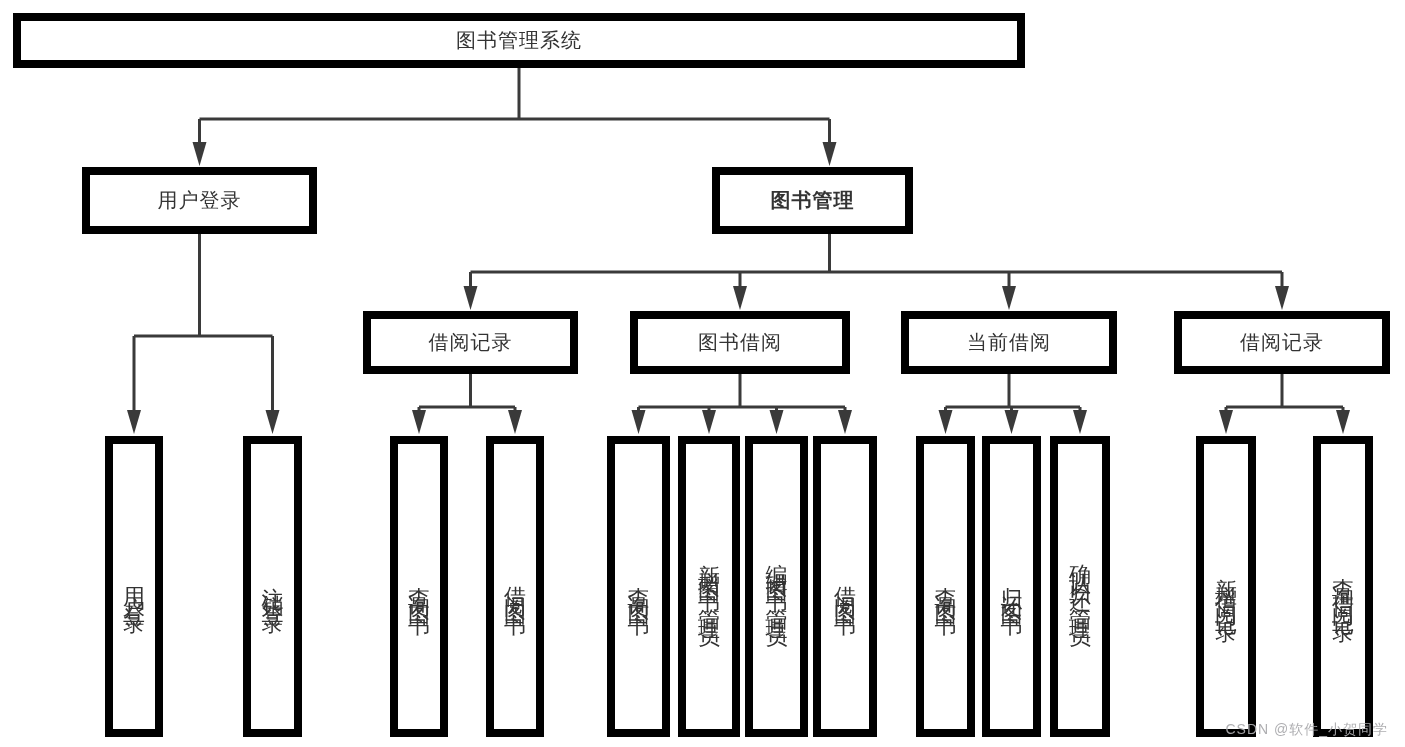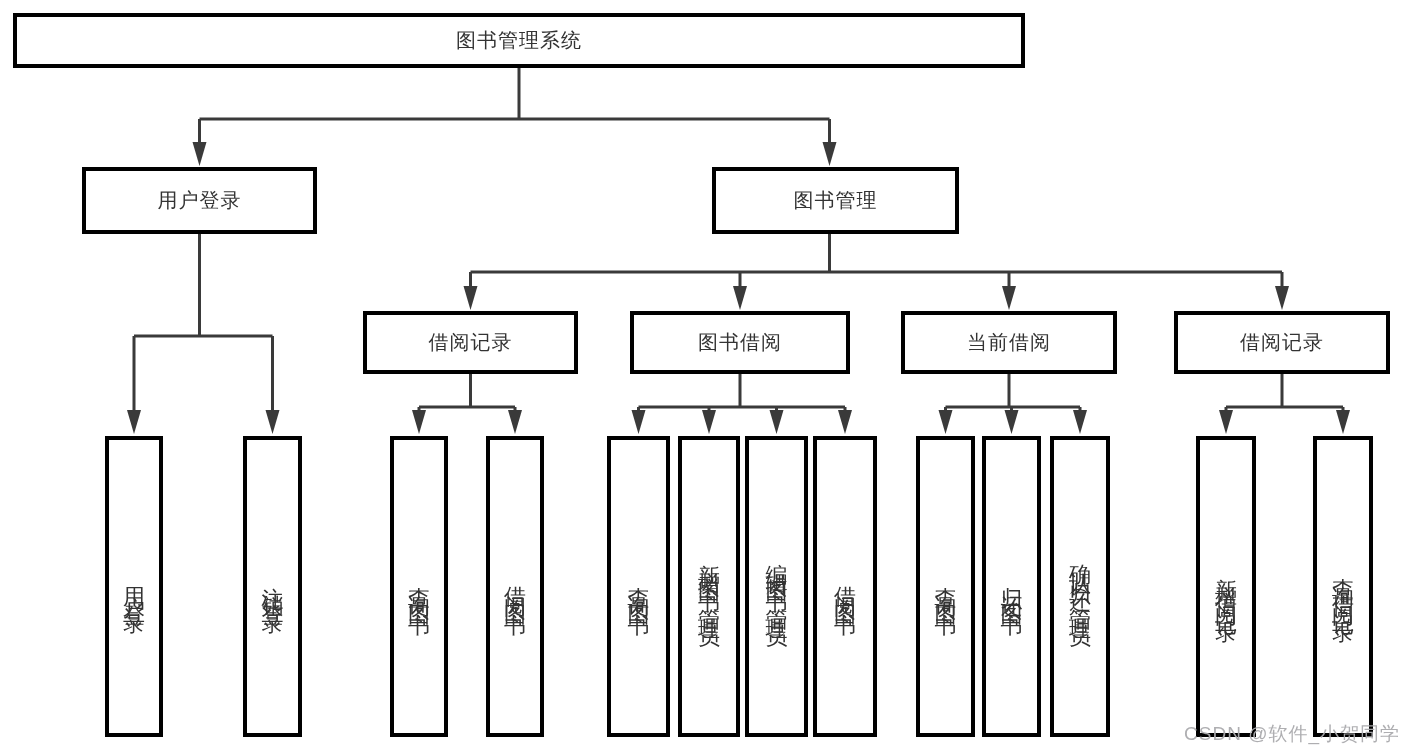--- a/index.html
+++ b/index.html
@@ -13,21 +13,21 @@
   }
   #connectors {
     position: absolute;
     left: 0; top: 0;
     z-index: 0;
   }
   .box {
     position: absolute;
     box-sizing: border-box;
     background: #ffffff;
-    border: 4px solid #000000;
+    border: 8px solid #000000;
     display: flex;
     align-items: center;
     justify-content: center;
     color: #333333;
     z-index: 1;
   }
   .box.h .label {
     font-size: 20px;
     letter-spacing: 1px;
     white-space: nowrap;
@@ -35,22 +35,22 @@
   .box.v .label {
     writing-mode: vertical-rl;
     text-orientation: mixed;
     font-size: 22px;
     letter-spacing: 9px;
     line-height: 1;
   }
   #watermark {
     position: absolute;
     top: 721px;
-    right: 5px;
-    font-size: 19px;
+    right: 17px;
+    font-size: 14px;
     color: rgba(170, 170, 173, 0.95);
     letter-spacing: 1px;
     z-index: 3;
     white-space: nowrap;
   }
 </style>
 </head>
 <body>
 
 <div id="canvas">
@@ -88,21 +88,21 @@
     </g>
   </svg>
 
   <div class="box h" style="left:13px; top:13px; width:1012px; height:55px;">
     <span class="label">图书管理系统</span>
   </div>
 
   <div class="box h" style="left:82px; top:167px; width:235px; height:67px;">
     <span class="label">用户登录</span>
   </div>
-  <div class="box h" style="left:712px; top:167px; width:247px; height:67px;">
+  <div class="box h" style="left:712px; top:167px; width:201px; height:67px;font-weight:bold;">
     <span class="label">图书管理</span>
   </div>
 
   <div class="box h" style="left:363px; top:311px; width:215px; height:63px;">
     <span class="label">借阅记录</span>
   </div>
   <div class="box h" style="left:901px; top:311px; width:216px; height:63px;">
     <span class="label">当前借阅</span>
   </div>
   <div class="box h" style="left:630px; top:311px; width:220px; height:63px;">

